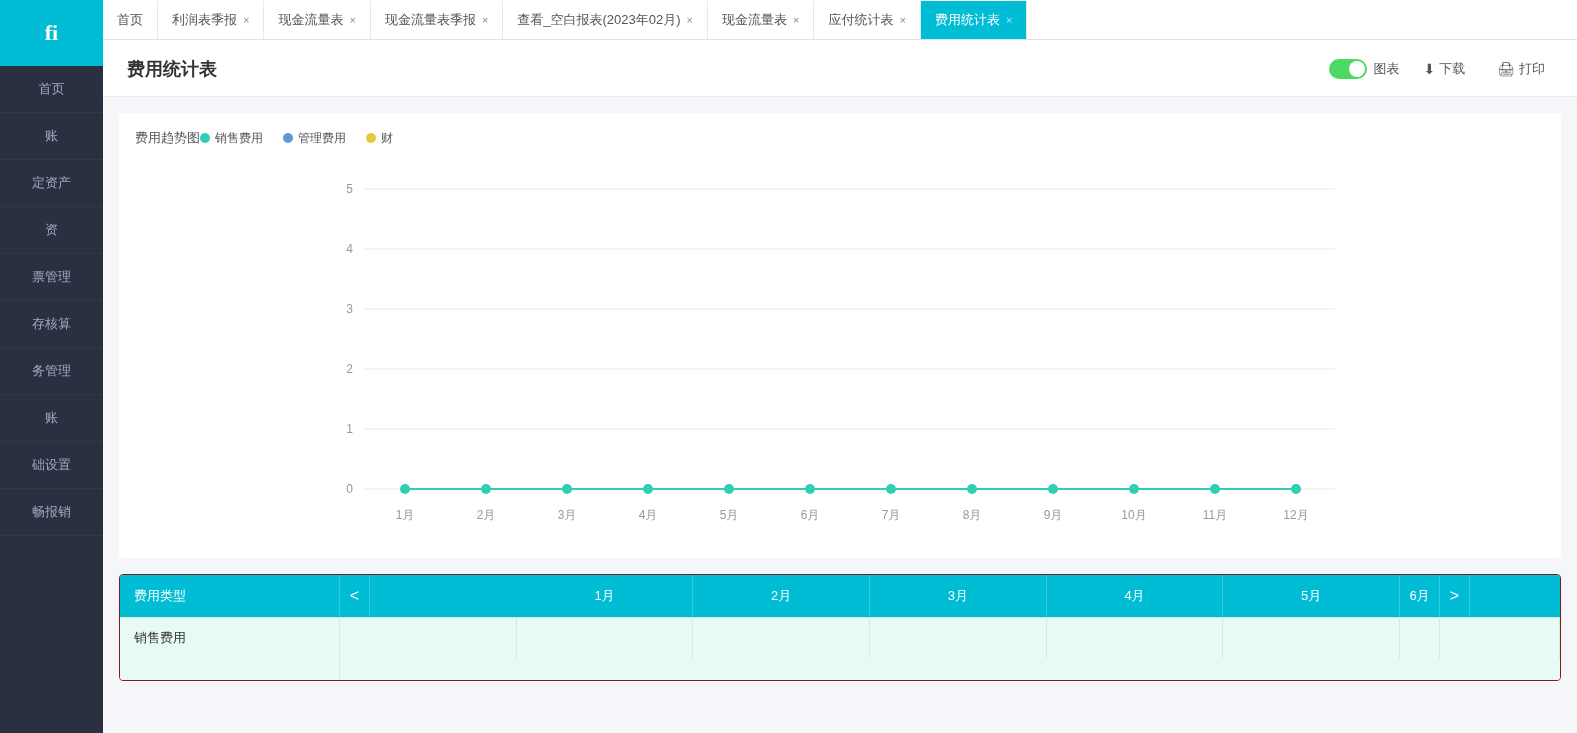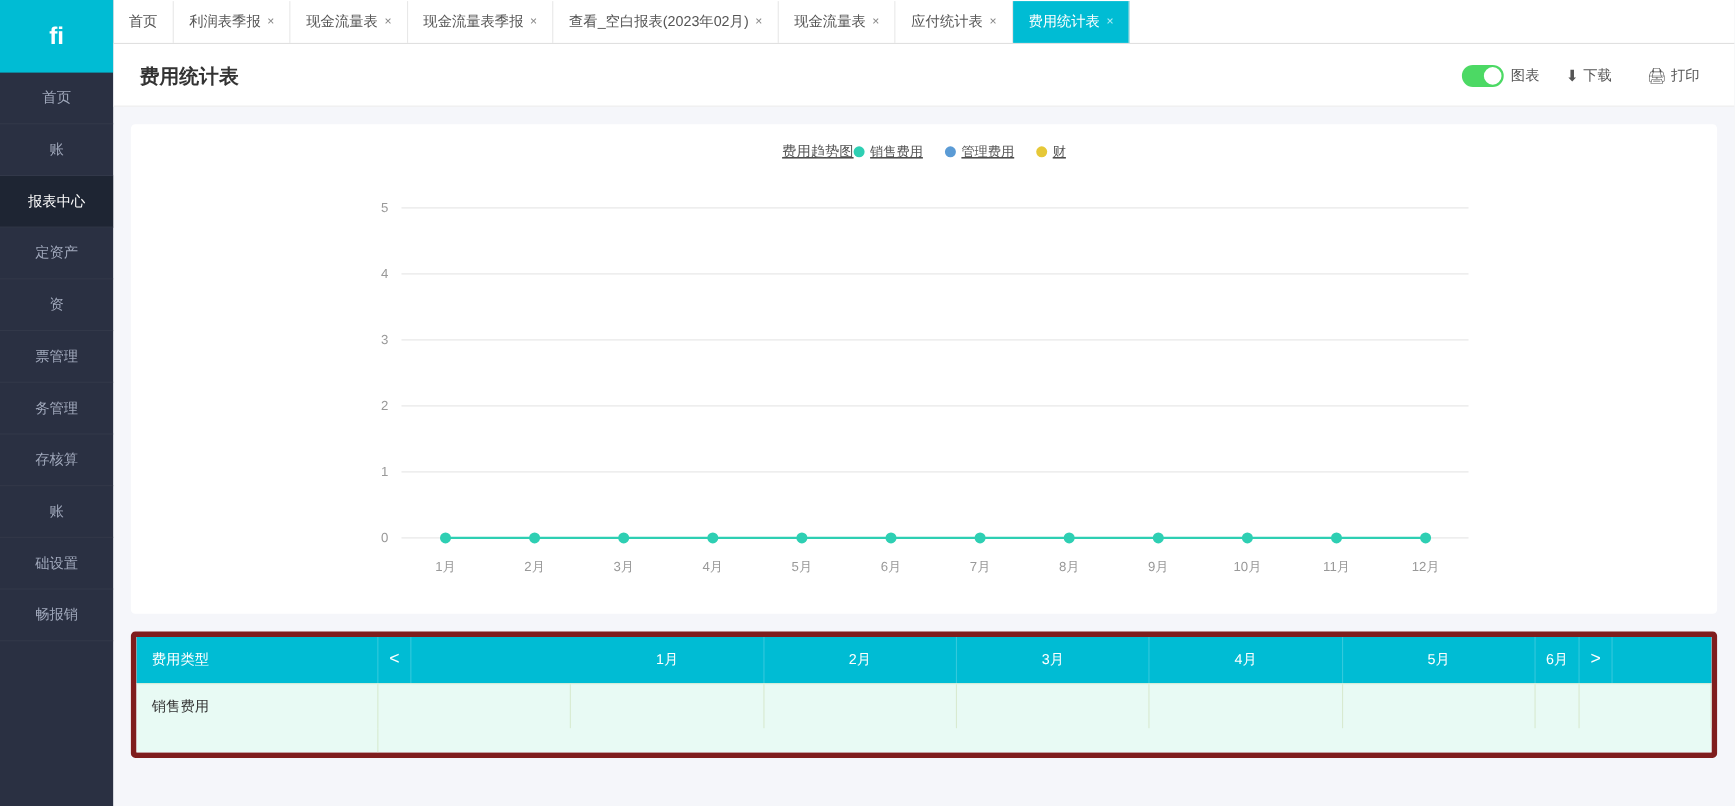--- a/index.html
+++ b/index.html
@@ -6,20 +6,21 @@
     body { font-family: 'Microsoft YaHei', Arial, sans-serif; font-size: 13px; background: #f0f2f5; display: flex; height: 733px; overflow: hidden; }
 
     
     .sidebar {
       width: 103px;
       background: #2a3042;
       display: flex;
       flex-direction: column;
       height: 100%;
       flex-shrink: 0;
+      font-family: Liberation Serif, serif;
     }
     .sidebar-logo {
       height: 66px;
       background: #00bcd4;
       display: flex;
       align-items: center;
       justify-content: center;
       color: white;
       font-size: 22px;
       font-weight: bold;
@@ -141,23 +142,22 @@
     
     .chart-section {
       margin: 16px;
       background: #fff;
       border-radius: 4px;
       padding: 16px;
     }
     .chart-header {
       display: flex;
       align-items: center;
-      justify-content: center;
+      justify-content: flex-start;
       margin-bottom: 12px;
-      text-decoration: underline;
     }
     .chart-title {
       font-size: 13px;
       color: #555;
     }
     .legend {
       display: flex;
       align-items: center;
       gap: 20px;
     }
@@ -178,21 +178,21 @@
     .chart-container {
       width: 100%;
       position: relative;
     }
 
     
     .table-section {
       margin: 0 16px 16px;
       border-radius: 4px;
       overflow: hidden;
-      border: 5px solid #7f1d1d;
+      border: 1px solid #7f1d1d;
     }
     .table-header {
       display: grid;
       grid-template-columns: 220px 1fr 1fr 1fr 1fr 1fr 1fr 40px 120px;
       background: #00bcd4;
       color: #fff;
       font-size: 13px;
     }
     .th {
       padding: 12px 8px;
@@ -224,26 +224,25 @@
     }
     .td:first-child { text-align: left; padding-left: 14px; }
   </style>
 </head>
 <body>
 
 <div class="sidebar">
   <div class="sidebar-logo">fi</div>
   <div class="sidebar-item">首页</div>
   <div class="sidebar-item">账</div>
-  <div class="sidebar-item active">报表中心</div>
   <div class="sidebar-item">定资产</div>
   <div class="sidebar-item">资</div>
   <div class="sidebar-item">票管理</div>
+  <div class="sidebar-item">存核算</div>
   <div class="sidebar-item">务管理</div>
-  <div class="sidebar-item">存核算</div>
   <div class="sidebar-item">账</div>
   <div class="sidebar-item">础设置</div>
   <div class="sidebar-item">畅报销</div>
 </div>
 
 <div class="main">
 
   <div class="tab-bar">
     <div class="tab-item">首页</div>
     <div class="tab-item">

